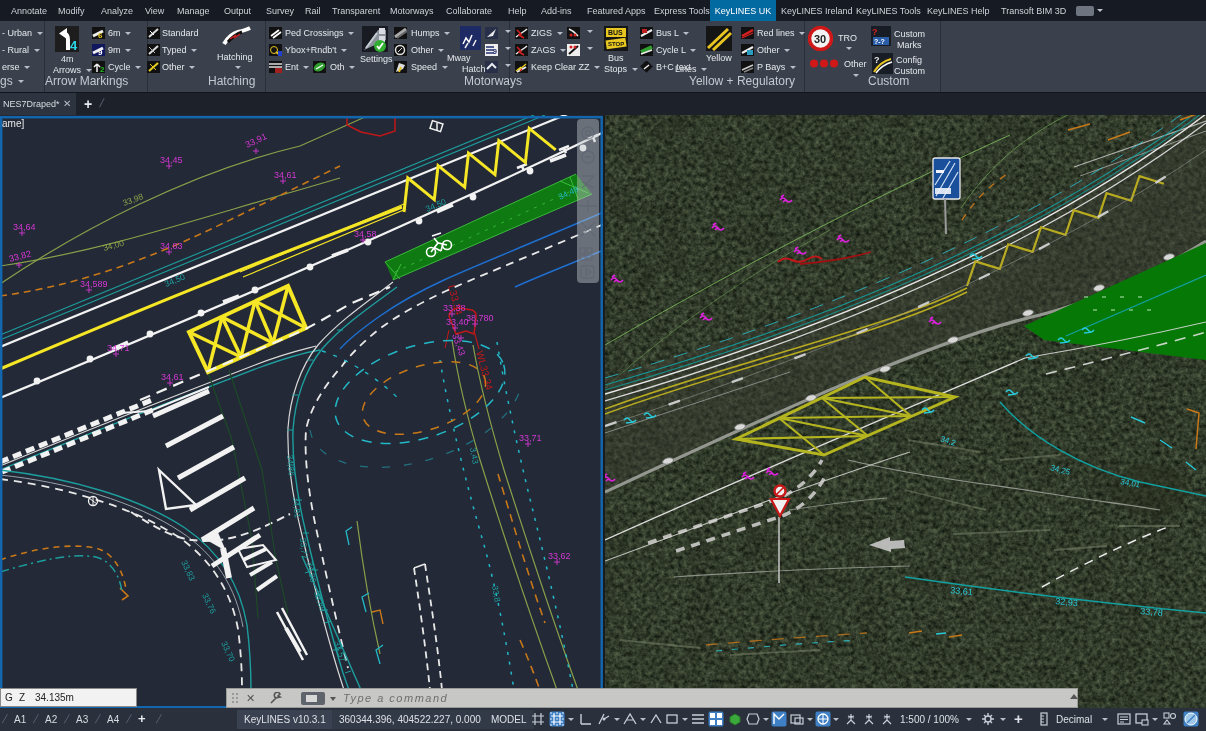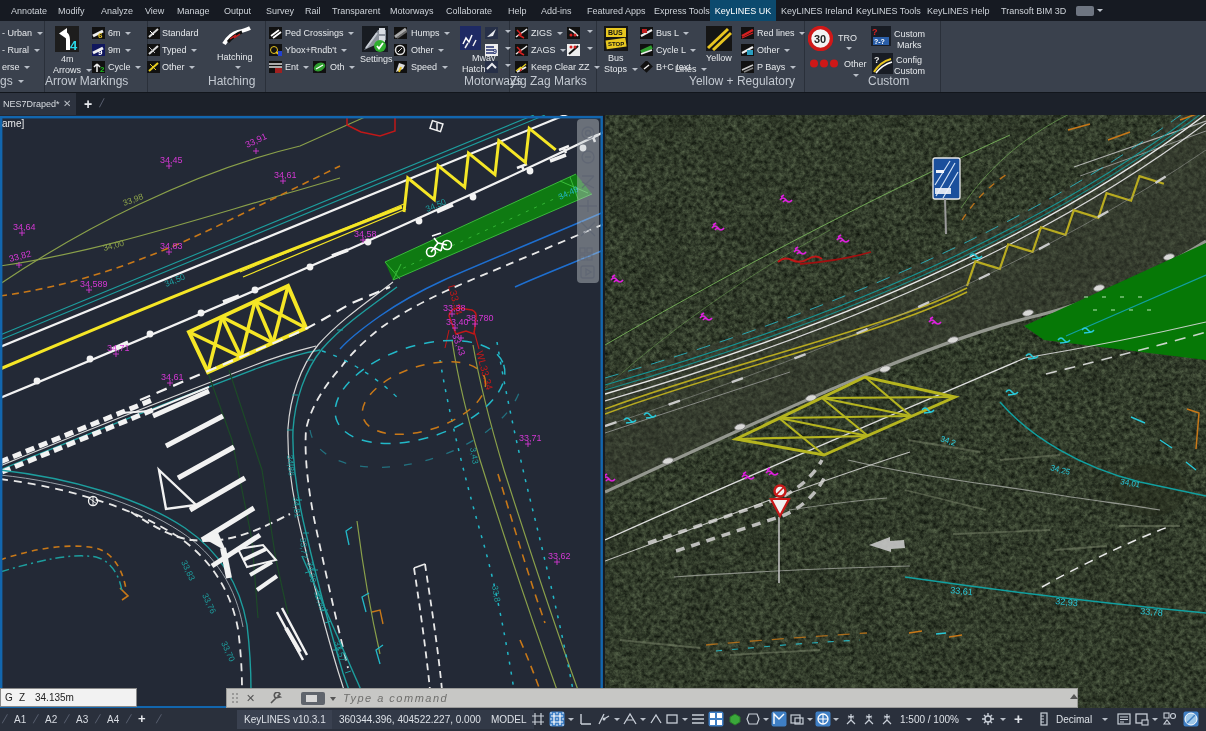--- a/index.html
+++ b/index.html
@@ -1,20 +1,20 @@
 <!DOCTYPE html>
 <html><head><meta charset="utf-8"><style>
 *{margin:0;padding:0;box-sizing:border-box}
 html,body{width:1206px;height:731px;overflow:hidden;background:#171b22}
 body{font-family:"Liberation Sans",sans-serif;position:relative}
 #app{position:absolute;left:0;top:0;width:1009px;height:731px}
 .abs{position:absolute}
 #menubar{left:0;top:0;width:1206px;height:21px;background:#161a22;color:#ced3d9;font-size:9px}
 .mi{position:absolute;top:6px;white-space:nowrap}
-.mi.act{background:#0c4a6e;color:#fff;top:0;padding-top:6px;height:21px;text-align:center}
+.mi.act{background:#0369a1;color:#fff;top:0;padding-top:6px;height:21px;text-align:center}
 #ribbon{left:0;top:21px;width:1206px;height:72px;background:#3a414d;border-bottom:1px solid #12161c}
 .panel{position:absolute;top:0;height:71px;border-right:1px solid #2a303a}
 .plabel{position:absolute;bottom:4px;left:0;right:0;text-align:left;font-size:12px;color:#c3c9d1;white-space:nowrap}
 .rtxt{position:absolute;font-size:9px;color:#e6e9ec;white-space:nowrap}
 .da{display:inline-block;width:0;height:0;border-left:3px solid transparent;border-right:3px solid transparent;border-top:3.5px solid #b9bfc8;vertical-align:middle;margin-left:2px}
 .ricon{position:absolute}
 #tabrow{left:0;top:93px;width:1206px;height:22px;background:#1c212a}
 #ftab{position:absolute;left:0;top:0;height:22px;width:76px;background:#2d333f;color:#d8dce1;font-size:9px}
 #gzbox{left:0;top:688px;width:137px;height:19px;background:#f2f2f2;border:1px solid #8a8a8a;color:#222;font-size:10px;line-height:17px}
 #cmdbar{left:226px;top:688px;width:852px;height:20px;background:#c7c7c5;border:1px solid #9a9a98}
@@ -165,41 +165,38 @@
       </svg>
       <div class="rtxt" style="left:411px;top:41px">Speed <span class="da"></span></div>
       <div class="panel" style="left:464px;width:46px">
         <div class="plabel">Motorways</div>
       </div>
       <svg class="ricon" style="left:460px;top:5px" width="21" height="24" viewBox="0 0 21 24">
         <rect width="21" height="24" fill="#1e2a64"></rect>
         <path d="M3,18 L6,12 L9,16 L12,9" stroke="#fff" stroke-width="1.5" fill="none"></path>
         <path d="M5,22 L8,17 M13,20 L16,14" stroke="#eee" stroke-width="1.5"></path>
       </svg>
-      <div class="rtxt" style="left:472px;top:32px">Mway</div>
+      <div class="rtxt" style="left:447px;top:32px">Mway</div>
       <div class="rtxt" style="left:462px;top:43px">Hatch</div>
       <svg class="ricon" style="left:485px;top:6px" width="13" height="12" viewBox="0 0 13 12">
         <rect width="13" height="12" fill="#273048"></rect>
         <path d="M2,10 L11,2 L8,9 Z" fill="#e8eaee"></path>
       </svg>
       <svg class="ricon" style="left:485px;top:23px" width="13" height="12" viewBox="0 0 13 12">
         <rect width="13" height="12" fill="#eee"></rect>
         <path d="M1,3 H9 M1,6 H9 M1,9 H9" stroke="#23306e" stroke-width="1.5"></path>
         <text x="8" y="10" font-size="7" fill="#23306e" font-weight="bold">9</text>
       </svg>
       <svg class="ricon" style="left:485px;top:40px" width="13" height="12" viewBox="0 0 13 12">
         <rect width="13" height="12" fill="#273048"></rect>
         <path d="M2,8 L7,3 L11,7" stroke="#e8eaee" stroke-width="2" fill="none"></path>
       </svg>
       <div style="position:absolute;left:503px;top:9px" class="da"></div>
       <div style="position:absolute;left:503px;top:26px" class="da"></div>
       <div style="position:absolute;left:503px;top:43px" class="da"></div>
-      <div class="panel" style="left:510px;width:87px">
-        <div class="plabel">Zig Zag Marks</div>
-      </div>
       <svg class="ricon" style="left:515px;top:6px" width="13" height="12" viewBox="0 0 13 12">
         <rect width="13" height="12" fill="#111"></rect>
         <path d="M1,10 Q5,7 8,5 Q11,3 12,2" stroke="#eee" stroke-width="1.5" fill="none"></path>
         <path d="M2,3 L6,7 L4,8 L9,11" stroke="#d82020" stroke-width="1.5" fill="none"></path>
       </svg>
       <div class="rtxt" style="left:531px;top:7px">ZIGS <span class="da"></span></div>
       <svg class="ricon" style="left:567px;top:6px" width="13" height="12" viewBox="0 0 13 12">
         <rect width="13" height="12" fill="#111"></rect>
         <path d="M2,2 Q7,4 11,9" stroke="#eee" stroke-width="1.5" fill="none"></path>
         <circle cx="4" cy="8" r="1.5" fill="#d82020"></circle>

